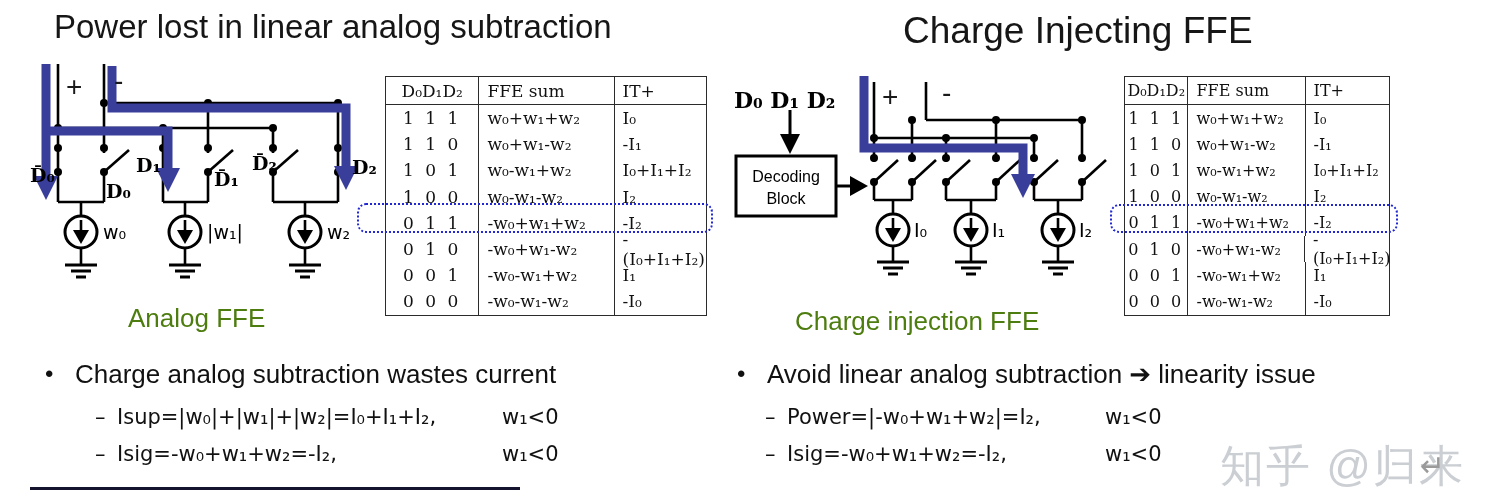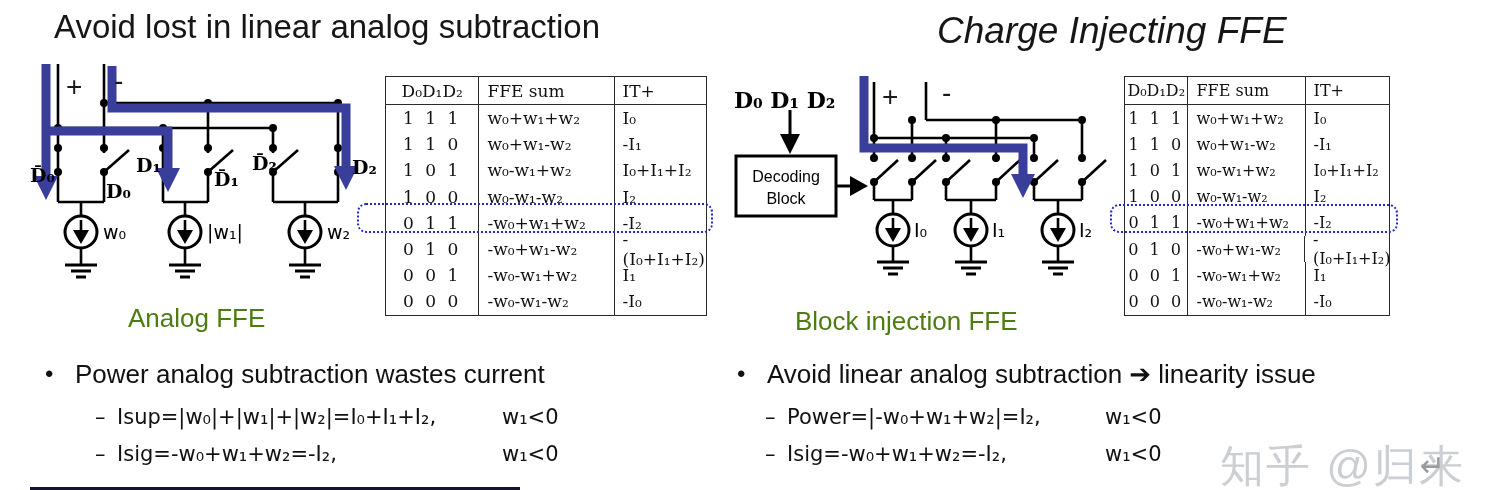--- a/index.html
+++ b/index.html
@@ -2,21 +2,21 @@
 <html><head>
 <meta charset="utf-8">
 <style>
   * { margin:0; padding:0; box-sizing:border-box; }
   body { background:#fff; }
   .stage { position:relative; width:1495px; height:490px; background:#ffffff; overflow:hidden;
            font-family:"Liberation Sans", sans-serif; }
 
   .title { position:absolute; color:#161616; white-space:nowrap; }
   .left-title  { left:54px;  top:8px;  font-size:33px; }
-  .right-title { left:937px; top:10px; font-size:37px;font-style:italic; }
+  .right-title { left:903px; top:10px; font-size:37px; }
 
   .ckt { position:absolute; }
   .wire   { stroke:#000; stroke-width:2.6; fill:none; }
   .wire-thick { stroke:#000; stroke-width:3; fill:none; }
   .dot    { fill:#000; }
   .bluepath { stroke:#3A3E9B; stroke-width:9; fill:none; }
   .bluehead { fill:#3A3E9B; stroke:none; }
   .blackhead{ fill:#000; stroke:none; }
   .src-circ { fill:#fff; stroke:#000; stroke-width:3; }
   .dlbl { font-family:"DejaVu Serif", serif; font-weight:bold; font-size:19px; fill:#000; }
@@ -60,21 +60,21 @@
                letter-spacing:2px; white-space:nowrap;margin-top:39px; }
   .return-sym { position:absolute; left:1420px; top:448px; font-size:30px; color:#9a9a9a;
                 font-family:"DejaVu Sans", sans-serif; }
   .bottom-strip { position:absolute; left:30px; top:487px; width:490px; height:3px; background:#14142e; }
 </style>
 </head>
 <body>
 
 <div class="stage">
 
-  <div class="title left-title">Avoid lost in linear analog subtraction</div>
+  <div class="title left-title">Power lost in linear analog subtraction</div>
   <div class="title right-title">Charge Injecting FFE</div>
 
   <svg class="ckt" style="left:8px;top:60px;width:372px;height:248px" viewBox="0 0 372 248">
     <g>
       <path class="wire" d="M50,4 V68"></path>
       <path class="wire" d="M96,4 V43"></path>
       <path class="wire" d="M96,43 H330"></path>
       <path class="wire" d="M50,68 H265"></path>
       <path class="wire" d="M96,43 V88"></path>
       <path class="wire" d="M200,43 V88"></path>
@@ -326,21 +326,21 @@
         <path class="wire-thick" d="M331,212 H341"></path>
     </g>
 
     <text class="dlbl-big" x="12" y="46">D₀ D₁ D₂</text>
     <text class="pm" x="160" y="44">+</text>
     <text class="pm" x="220" y="40">-</text>
     <text class="slbl" x="192" y="175">I₀</text>
     <text class="slbl" x="270" y="175">I₁</text>
     <text class="slbl" x="357" y="175">I₂</text>
   </svg>
-  <div class="caption" style="left:795px;top:306px">Block injection FFE</div>
+  <div class="caption" style="left:795px;top:306px">Charge injection FFE</div>
 
   <div class="ffe-table right-table" style="left:1124px;top:76px;width:266px">
     <div class="t-head">
       <div class="c1">D₀D₁D₂</div>
       <div class="c2">FFE sum</div>
       <div class="c3">IT+</div>
     </div>
     <div class="t-row">
         <div class="c1">1 1 1</div>
         <div class="c2">w₀+w₁+w₂</div>
@@ -380,21 +380,21 @@
         <div class="c1">0 0 0</div>
         <div class="c2">-w₀-w₁-w₂</div>
         <div class="c3">-I₀</div>
       </div>
   </div>
   <div class="hl" style="left:1110px;top:204px;width:288px;height:29px"></div>
 
   <div class="bullet-block left-bullets" style="left:45px;top:358px">
     <div class="b-head">
       <span class="b-marker">•</span>
-      <span>Power analog subtraction wastes current</span>
+      <span>Charge analog subtraction wastes current</span>
     </div>
     <div class="b-item">
       <span class="b-dash">–</span>
       <span class="b-eq">Isup=|w₀|+|w₁|+|w₂|=I₀+I₁+I₂,</span>
       <span class="b-cond">w₁&lt;0</span>
     </div>
     <div class="b-item">
       <span class="b-dash">–</span>
       <span class="b-eq">Isig=-w₀+w₁+w₂=-I₂,</span>
       <span class="b-cond">w₁&lt;0</span>

